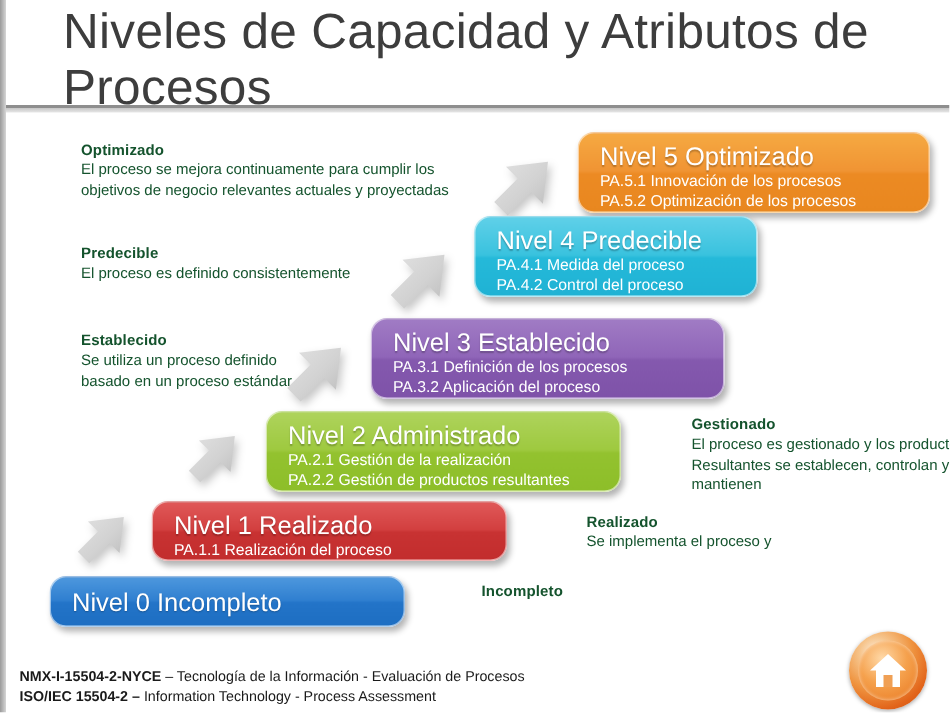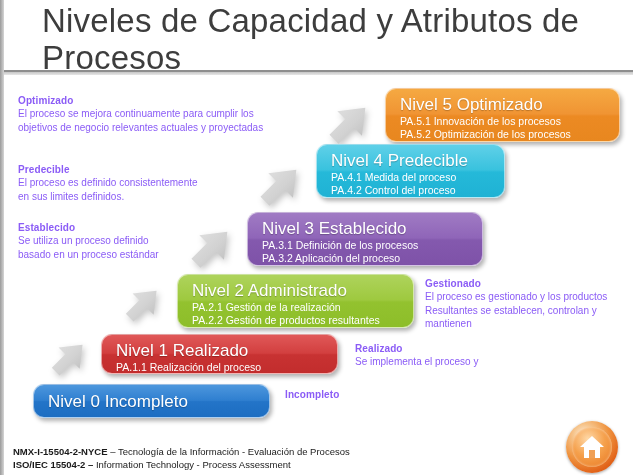--- a/index.html
+++ b/index.html
@@ -66,21 +66,21 @@
     width:56px;height:56px;
     filter:drop-shadow(2px 3px 3px rgba(0,0,0,.22));
   }
   #arrow-5{left:325px;top:100px;}
   #arrow-4{left:256px;top:162px;}
   #arrow-3{left:187px;top:224px;}
   #arrow-2{left:122px;top:284px;width:48px;height:48px;}
   #arrow-1{left:48px;top:338px;width:48px;height:48px;}
 
   
-  .desc{position:absolute;color:#8b5cf6;}
+  .desc{position:absolute;color:#14532d;margin-left:36px;}
   .desc .h{font-size:10px;font-weight:bold;line-height:13px;letter-spacing:.1px;}
   .desc .b{font-size:10px;line-height:13.5px;}
 
   #desc-optimizado{left:18px;top:94px;width:300px;}
   #desc-predecible{left:18px;top:163px;width:260px;}
   #desc-establecido{left:18px;top:221px;width:250px;}
   #desc-gestionado{left:425px;top:277px;width:208px;}
   #desc-realizado{left:355px;top:342px;width:278px;}
   #desc-incompleto{left:285px;top:388px;width:348px;}
 
@@ -174,21 +174,20 @@
 
 <div class="desc" id="desc-optimizado">
   <div class="h">Optimizado</div>
   <div class="b">El proceso se mejora continuamente para cumplir los</div>
   <div class="b">objetivos de negocio relevantes actuales y proyectadas</div>
 </div>
 
 <div class="desc" id="desc-predecible">
   <div class="h">Predecible</div>
   <div class="b">El proceso es definido consistentemente</div>
-  <div class="b">en sus limites definidos.</div>
 </div>
 
 <div class="desc" id="desc-establecido">
   <div class="h">Establecido</div>
   <div class="b">Se utiliza un proceso definido</div>
   <div class="b">basado en un proceso estándar</div>
 </div>
 
 <div class="desc" id="desc-gestionado">
   <div class="h">Gestionado</div>

